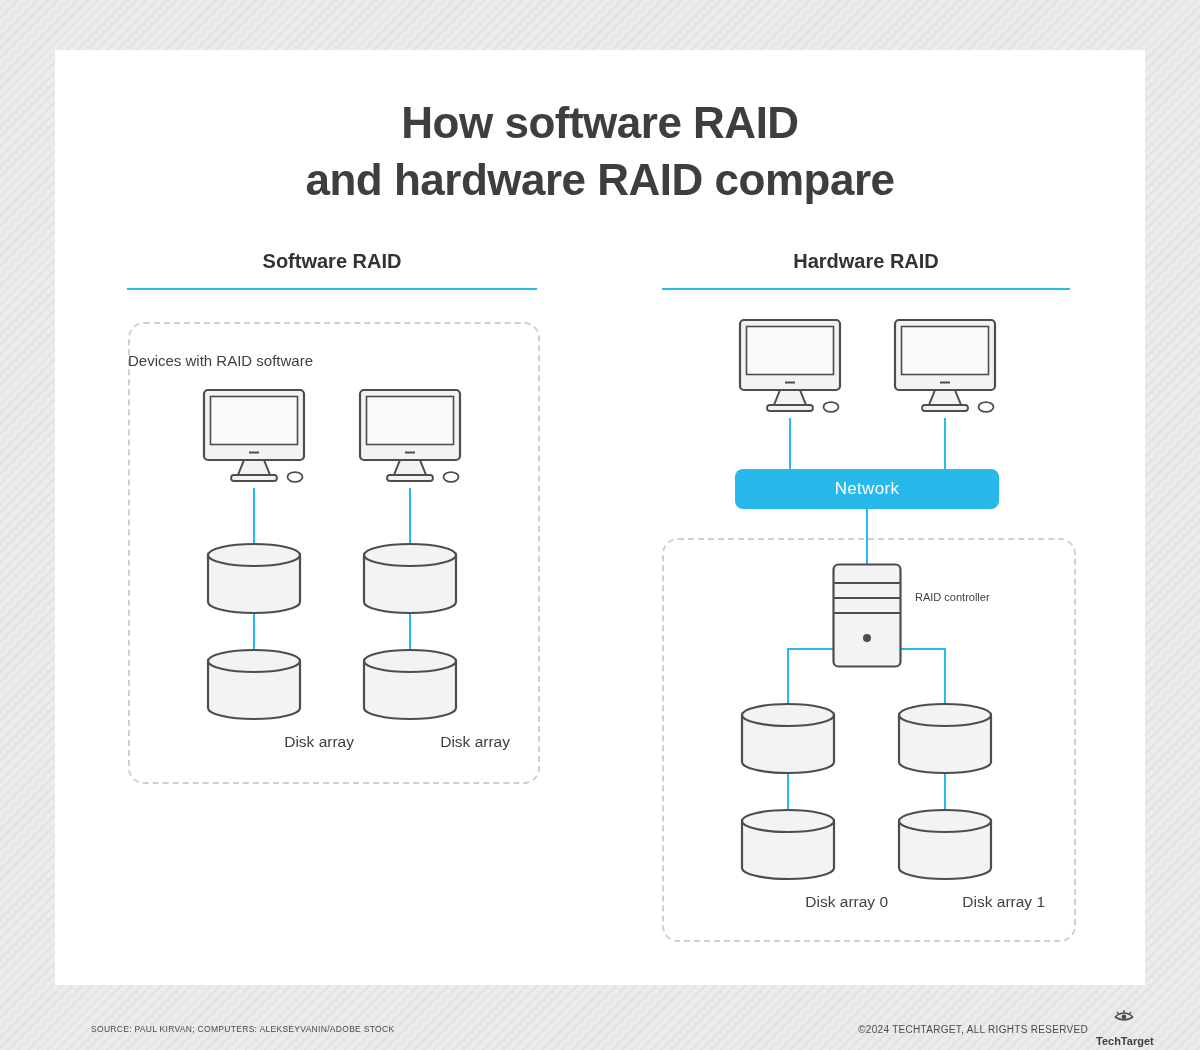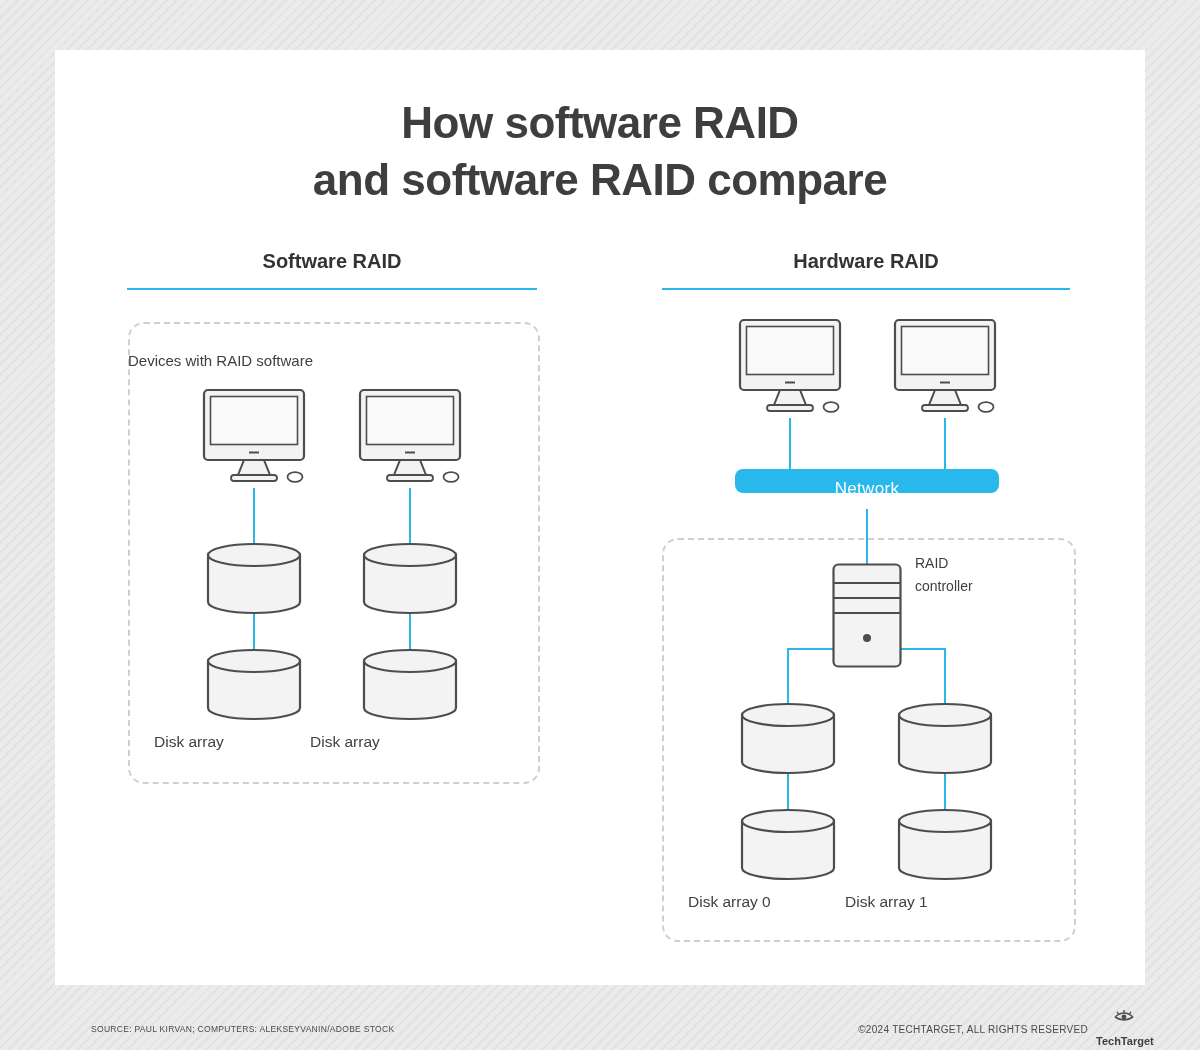--- a/index.html
+++ b/index.html
@@ -38,32 +38,32 @@
   .dashed-box.hardware{left:662px;top:538px;width:410px;height:400px;}
   .device-label{
     position:absolute;left:128px;top:352px;width:408px;
     text-align:left;font-size:15px;color:#3F3F3F;
   }
   .icon-abs{position:absolute;}
   .connector{
     position:absolute;background:var(--accent,#29B8EC);
   }
   .network-box{
-    position:absolute;left:735px;top:469px;width:264px;height:24px;
+    position:absolute;left:735px;top:469px;width:264px;height:40px;
     background:var(--accent,#29B8EC);border-radius:8px;
     color:#ffffff;font-size:17px;line-height:40px;text-align:center;
     letter-spacing:0.3px;
   }
   .disk-label{
-    position:absolute;width:200px;text-align:left;
+    position:absolute;width:200px;text-align:right;
     font-size:15.5px;color:#3F3F3F;
   }
   .controller-label{
-    position:absolute;left:915px;top:552px;width:85px;
-    font-size:14px;line-height:23px;color:#3F3F3F;
+    position:absolute;left:915px;top:586px;width:85px;
+    font-size:11px;line-height:23px;color:#3F3F3F;
   }
   .footer-source{
     position:absolute;left:55px;top:1024px;
     font-size:8.5px;letter-spacing:0.3px;color:#4a4a4a;margin-left:36px;
   }
   .footer-copyright{
     position:absolute;top:1024px;right:112px;
     font-size:10px;letter-spacing:0.3px;color:#4a4a4a;
   }
   .brand{
@@ -75,21 +75,21 @@
   }
 </style>
 </head>
 <body>
 
 <div class="page">
   <div class="card"></div>
 
   <div class="title">
     <span style="display:block">How software RAID</span>
-    <span style="display:block">and software RAID compare</span>
+    <span style="display:block">and hardware RAID compare</span>
   </div>
 
   <div class="col-heading hardware">Hardware RAID</div>
   <div class="col-heading software">Software RAID</div>
 
   <div class="dashed-box software"></div>
   <div class="device-label">Devices with RAID software</div>
 
   <div class="connector" style="left:253px;top:488px;width:2px;height:58px;"></div>
   <div class="connector" style="left:409px;top:488px;width:2px;height:58px;"></div>

